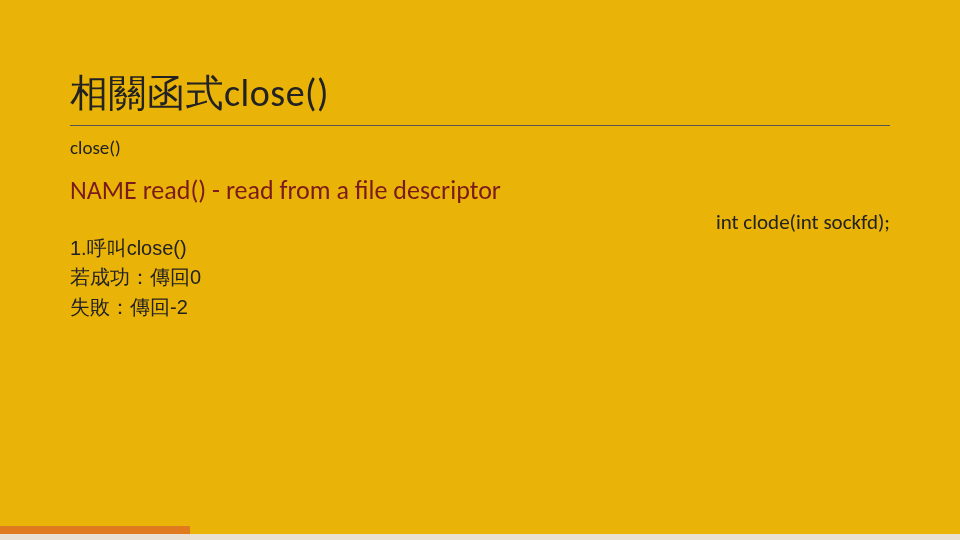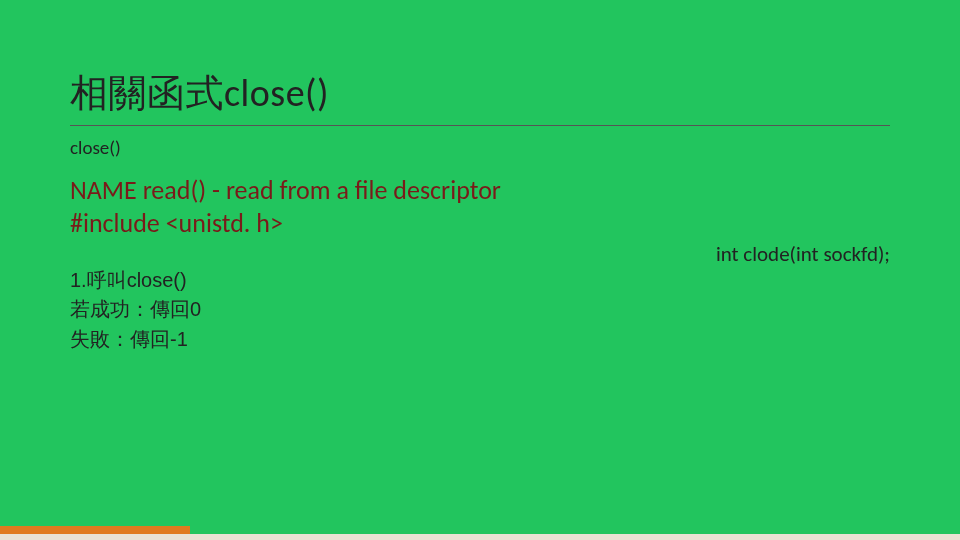--- a/index.html
+++ b/index.html
@@ -1,21 +1,21 @@
 <!DOCTYPE html>
 <html><head>
 <meta charset="utf-8">
 <style>
   * { margin: 0; padding: 0; box-sizing: border-box; }
   html, body { width: 960px; height: 540px; background: #fff; font-family: "Microsoft JhengHei", "Segoe UI", "Arial", sans-serif; overflow: hidden; }
   .slide {
     position: relative;
     width: 960px;
     height: 540px;
-    background: #22c55e;
+    background: #eab308;
     padding: 68px 70px 0 70px;
   }
   .title {
     font-size: 38px;
     font-weight: 400;
     color: #222;
     letter-spacing: 0.5px;
     padding-bottom: 6px;
     border-bottom: 1.5px solid #555;
     font-family: "DFKai-SB", "KaiTi", "Microsoft JhengHei", serif;
@@ -85,30 +85,29 @@
 
   <div class="title">
     <span>相關函式</span><span class="latin">close()</span>
   </div>
 
   <div class="body">
     <div class="small-line">close()</div>
 
     <div class="man-block">
       <div>NAME read() - read from a file descriptor</div>
-      <div>#include &lt;unistd. h&gt;</div>
     </div>
 
     <div class="proto">int clode(int sockfd);</div>
 
     <div class="note">1.呼叫close()</div>
 
     <div class="result-block">
       <div class="result-line">若成功：傳回0</div>
-      <div class="result-line">失敗：傳回-1</div>
+      <div class="result-line">失敗：傳回-2</div>
     </div>
   </div>
 
   <div class="footer">
     <div class="beige"></div>
     <div class="orange"></div>
   </div>
 
 </div>
 

